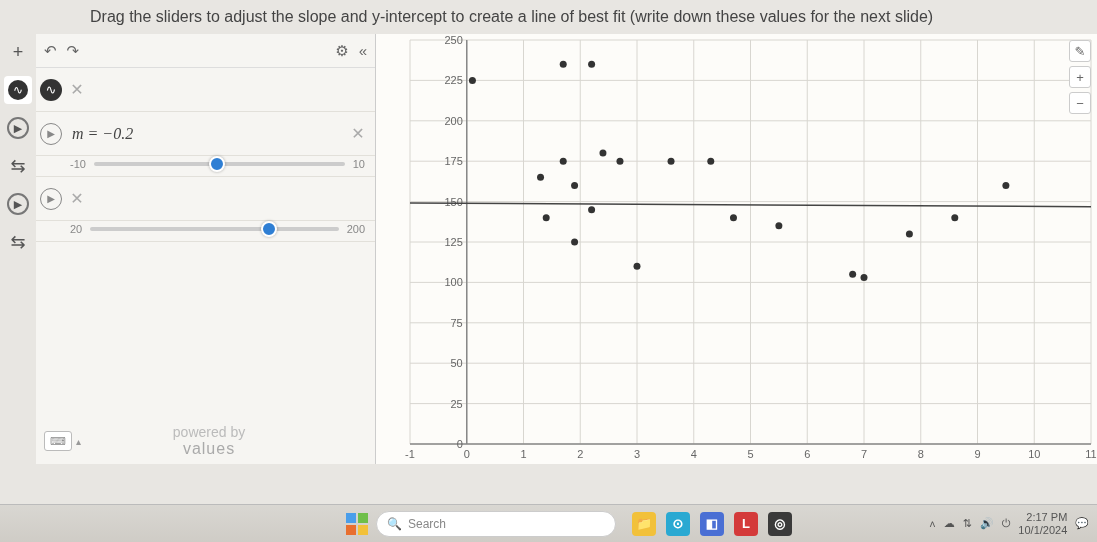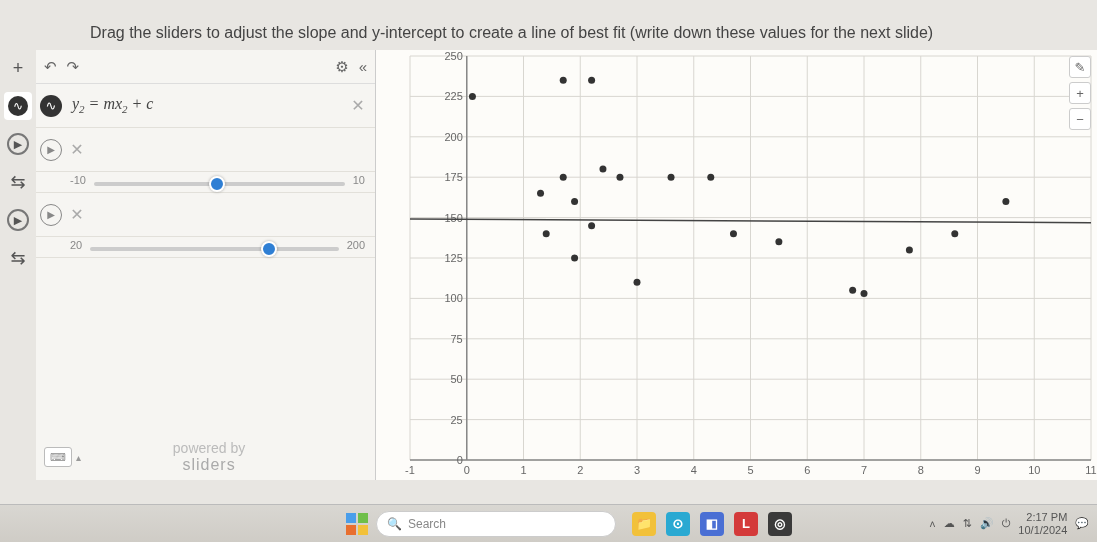--- a/index.html
+++ b/index.html
@@ -5,21 +5,21 @@
   * { box-sizing: border-box; margin: 0; padding: 0; }
   body {
     font-family: Arial, sans-serif;
     background: #e8e6e2;
     width: 1097px;
     height: 542px;
     overflow: hidden;
     position: relative;
   }
   .instruction {
-    padding: 24px 0 8px 90px;
+    padding: 8px 0 8px 90px;
     font-size: 16px;
     color: #444;
   }
   .main-area {
     display: flex;
     height: 430px;
   }
   .left-toolbar {
     width: 36px;
     display: flex;
@@ -71,21 +71,21 @@
   .badge-play {
     width:22px;height:22px;border-radius:50%;border:1.5px solid #888;
     display:flex;align-items:center;justify-content:center;font-size:10px;color:#888;
   }
   .expr-content { flex:1; padding-left:6px; font-family:'Times New Roman',serif; font-style:italic; font-size:16px; color:#444;}
   .expr-content .sub { font-size:11px; vertical-align:sub; font-style:italic;}
   .expr-delete {
     width:22px;height:22px;color:#aaa;font-size:16px;display:flex;align-items:center;justify-content:center;cursor:pointer;
   }
   .slider-row {
-    display:flex;align-items:flex-end;padding:2px 10px 6px 34px;font-size:11px;color:#888;
+    display:flex;align-items:center;padding:2px 10px 6px 34px;font-size:11px;color:#888;
     border-bottom:1px solid #e2e0da;
   }
   .slider-track {
     flex:1;height:4px;background:#ccc;border-radius:2px;position:relative;margin:0 8px;
   }
   .slider-thumb {
     position:absolute;top:50%;transform:translate(-50%,-50%);
     width:16px;height:16px;border-radius:50%;background:#2f7fd4;border:2px solid #fff;box-shadow:0 0 3px rgba(0,0,0,.3);
   }
   .expr-footer {
@@ -173,60 +173,60 @@
       <div class="right-icons">
         <span class="hdr-icon">⚙</span>
         <span class="hdr-icon">«</span>
       </div>
     </div>
 
     <div class="expr-row">
       <div class="expr-badge">
           <div class="badge-wave">∿</div>
         </div>
-      <div class="expr-content" id="eq-html">y<span class="sub">2</span> = mx<span class="sub">2</span> + c</div>
       <div class="expr-delete">✕</div>
+    </div>
+
+    <div class="expr-row">
+      <div class="expr-badge">
+          <div class="badge-play">▶</div>
+        </div>
+      <div class="expr-content">m = −0.2</div>
+      <div class="expr-delete">✕</div>
+    </div>
+    <div class="slider-row">
+      <span>-10</span>
+      <div class="slider-track">
+        <div class="slider-thumb" id="thumb-m" style="left: 49%;"></div>
+      </div>
+      <span>10</span>
     </div>
 
     <div class="expr-row">
       <div class="expr-badge">
           <div class="badge-play">▶</div>
         </div>
       <div class="expr-delete">✕</div>
     </div>
     <div class="slider-row">
-      <span>-10</span>
-      <div class="slider-track">
-        <div class="slider-thumb" id="thumb-m" style="left: 49%;"></div>
-      </div>
-      <span>10</span>
-    </div>
-
-    <div class="expr-row">
-      <div class="expr-badge">
-          <div class="badge-play">▶</div>
-        </div>
-      <div class="expr-delete">✕</div>
-    </div>
-    <div class="slider-row">
       <span>20</span>
       <div class="slider-track">
         <div class="slider-thumb" id="thumb-c" style="left: 72%;"></div>
       </div>
       <span>200</span>
     </div>
 
     <div class="expr-footer">
       <div style="display:flex;align-items:center;gap:4px;">
         <div class="kbd-btn">⌨</div>
         <span style="font-size:10px;color:#999;">▴</span>
       </div>
       <div style="text-align:center;">
         <span class="desmos-sub">powered by</span>
-        <span class="desmos-logo">sliders</span>
+        <span class="desmos-logo">values</span>
       </div>
       <div style="width:30px;"></div>
     </div>
   </div>
 
   <div class="graph-panel">
     <svg class="graph-svg" id="graph-svg">
         <line class="grid-line" x1="34" y1="6" x2="34" y2="410"></line>
         <line class="grid-line" x1="90.75" y1="6" x2="90.75" y2="410"></line>
         <line class="grid-line" x1="147.5" y1="6" x2="147.5" y2="410"></line>

